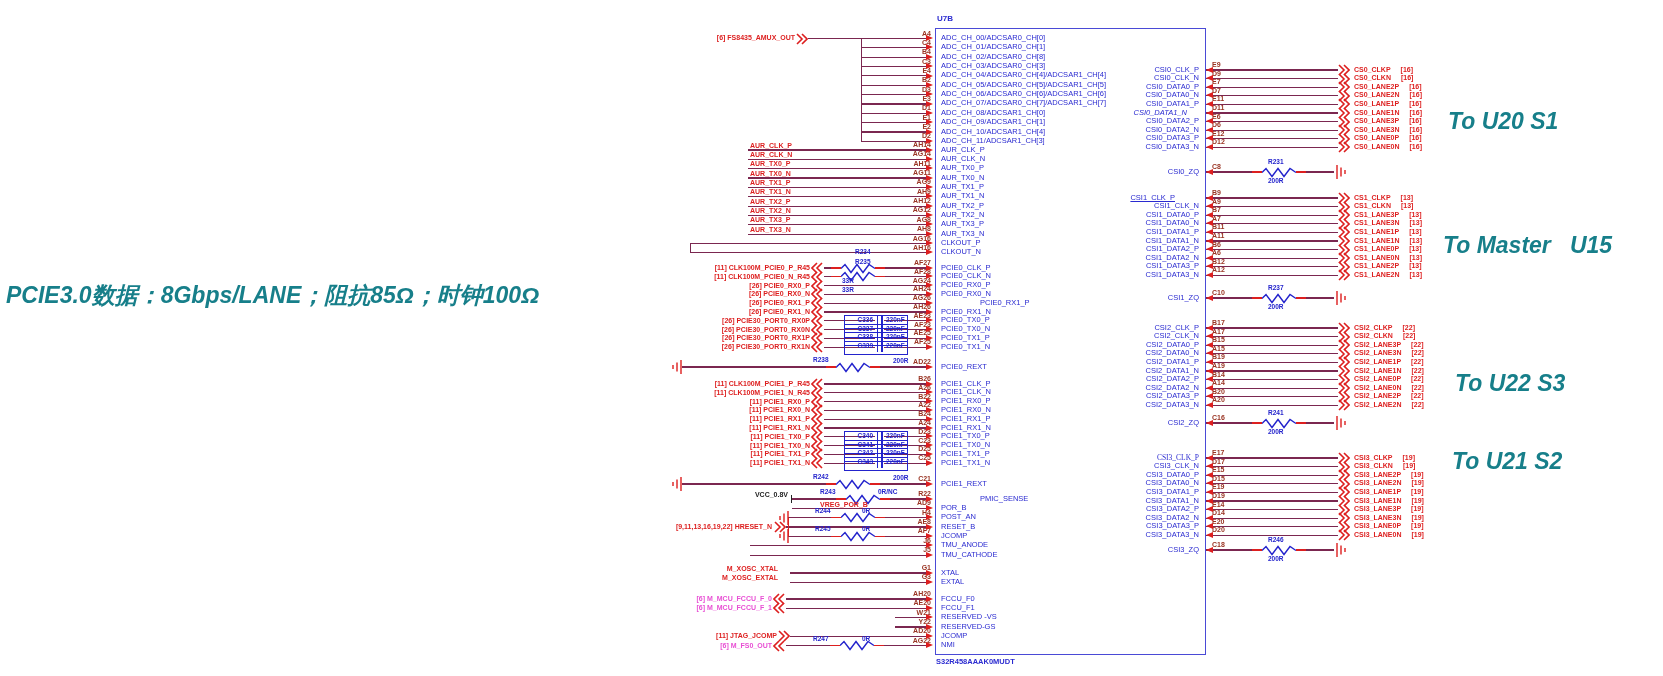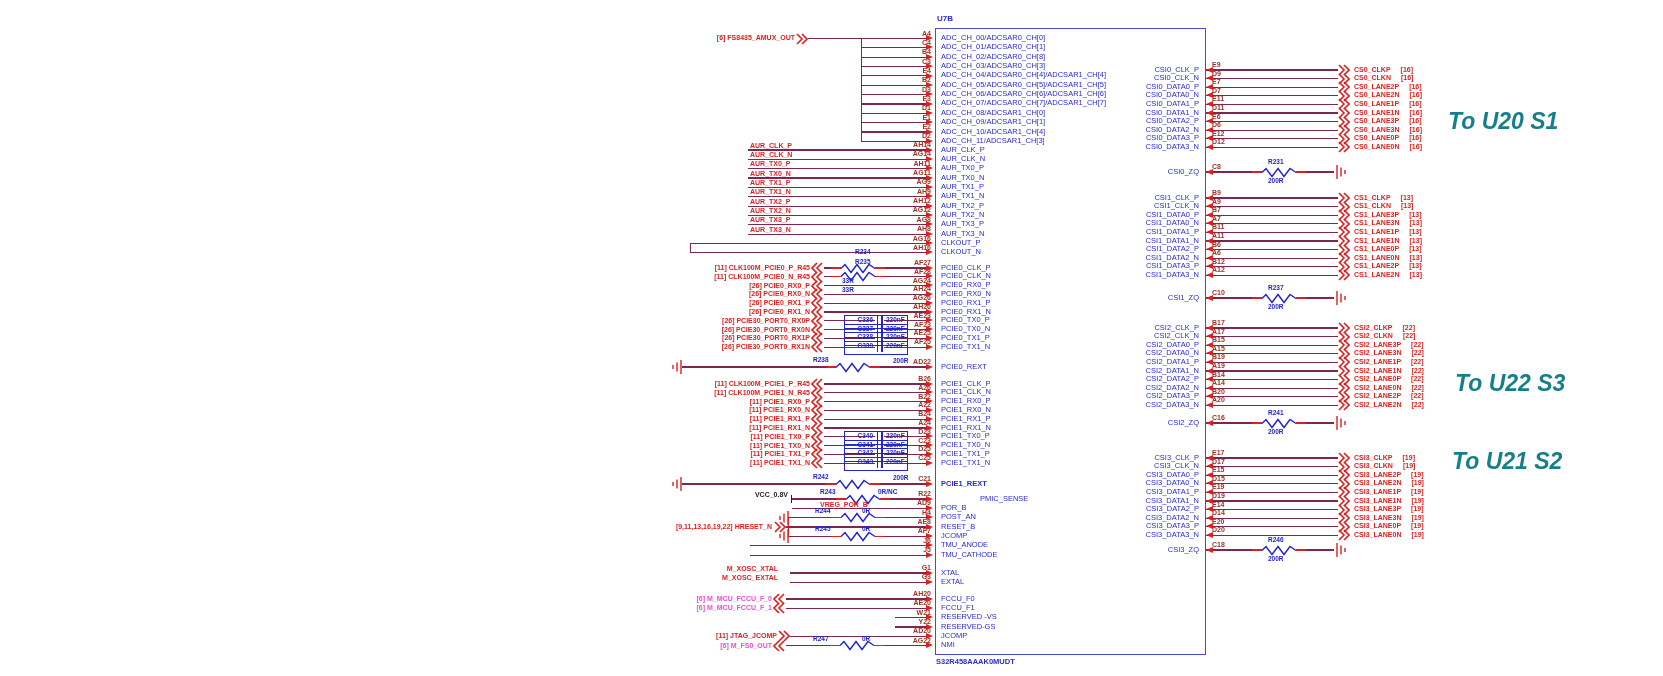--- a/index.html
+++ b/index.html
@@ -30,21 +30,23 @@
   .capbox{position:absolute;border:0.8px solid #2323cc;z-index:2;}
   .capbar{position:absolute;width:1.6px;background:#2323cc;z-index:3;}
 </style>
 </head>
 <body>
 
 <div id="schematic">
   <div id="chip"></div>
   <div class="chip-ref">U7B</div>
   <div class="chip-part">S32R458AAAK0MUDT</div>
+  <div class="note">PCIE3.0数据：8Gbps/LANE；阻抗85Ω；时钟100Ω</div>
   <div class="toLbl to1">To U20 S1</div>
+  <div class="toLbl to2">To Master   U15</div>
   <div class="toLbl to3">To U22 S3</div>
   <div class="toLbl to4">To U21 S2</div>
 <div class="t nl" style="right: 868px; top: 33.5px;">[6] FS8435_AMUX_OUT</div>
     <div class="t" style="left: 796px; top: 32.5px;">
       <svg xmlns="http://www.w3.org/2000/svg" width="12" height="12" style="display:block">
         <g fill="none" stroke="#dd1f1f" stroke-width="1.6">
           <polyline points="1,1 6,6 1,11"></polyline>
           <polyline points="6,1 11,6 6,11"></polyline>
         </g>
       </svg>
@@ -230,21 +232,21 @@
     <div class="t" style="left: 811px; top: 297.2px;">
       <svg xmlns="http://www.w3.org/2000/svg" width="12" height="12" style="display:block">
         <g fill="none" stroke="#dd1f1f" stroke-width="1.6">
           <polyline points="11,1 6,6 11,11"></polyline>
           <polyline points="6,1 1,6 6,11"></polyline>
         </g>
       </svg>
     </div>
     <div class="w" style="left: 824px; top: 302.6px; width: 104px; background: rgb(123, 39, 80);"></div>
     <div class="t pn" style="right: 732px; top: 294.2px;">AG26</div>
-    <div class="t pname" style="left: 941px; top: 298.7px;">PCIE0_RX1_P</div>
+    <div class="t pname" style="left: 980px; top: 298.7px;">PCIE0_RX1_P</div>
     <div class="arR" style="left: 926px; top: 299.8px;"></div>
     <div class="t nl" style="right: 853px; top: 308px;">[26] PCIE0_RX1_N</div>
     <div class="t" style="left: 811px; top: 306px;">
       <svg xmlns="http://www.w3.org/2000/svg" width="12" height="12" style="display:block">
         <g fill="none" stroke="#dd1f1f" stroke-width="1.6">
           <polyline points="11,1 6,6 11,11"></polyline>
           <polyline points="6,1 1,6 6,11"></polyline>
         </g>
       </svg>
     </div>
@@ -515,21 +517,21 @@
       <svg xmlns="http://www.w3.org/2000/svg" width="34" height="11" style="display:block">
         <polyline points="0,5.5 4,1.5 10,9.5 16,1.5 22,9.5 28,1.5 34,5.5" fill="none" stroke="#2323cc" stroke-width="1.4"></polyline>
       </svg>
     </div>
     <div class="w" style="left: 826px; top: 483.4px; width: 10px; background: rgb(221, 31, 31);"></div>
     <div class="w" style="left: 870px; top: 483.4px; width: 10px; background: rgb(221, 31, 31);"></div>
     <div class="w" style="left: 880px; top: 483.4px; width: 48px; background: rgb(123, 39, 80);"></div>
     <div class="t cl" style="left: 813px; top: 474px;">R242</div>
     <div class="t cl" style="left: 893px; top: 475px;">200R</div>
     <div class="t pn" style="right: 732px; top: 475px;">C21</div>
-    <div class="t pname" style="left: 941px; top: 479.5px; font-weight: bold;">PCIE1_REXT</div>
+    <div class="t pname" style="left: 941px; top: 479.5px;">PCIE1_REXT</div>
     <div class="arR" style="left: 926px; top: 480.6px;"></div>
     <div class="t blk" style="right: 875px; top: 491px;">VCC_0.8V</div>
     <div class="vw" style="left: 790.5px; top: 495px; height: 8px; background: rgb(34, 34, 34);"></div>
     <div class="w" style="left: 792px; top: 498.4px; width: 44px; background: rgb(123, 39, 80);"></div>
     <div class="t" style="left: 846px; top: 493.5px;">
       <svg xmlns="http://www.w3.org/2000/svg" width="34" height="11" style="display:block">
         <polyline points="0,5.5 4,1.5 10,9.5 16,1.5 22,9.5 28,1.5 34,5.5" fill="none" stroke="#2323cc" stroke-width="1.4"></polyline>
       </svg>
     </div>
     <div class="w" style="left: 836px; top: 498.4px; width: 10px; background: rgb(221, 31, 31);"></div>
@@ -744,21 +746,21 @@
     <div class="t" style="left: 1338px; top: 98.4px;">
       <svg xmlns="http://www.w3.org/2000/svg" width="12" height="12" style="display:block">
         <g fill="none" stroke="#dd1f1f" stroke-width="1.6">
           <polyline points="1,1 6,6 1,11"></polyline>
           <polyline points="6,1 11,6 6,11"></polyline>
         </g>
       </svg>
     </div>
     <div class="t nl" style="left: 1354px; top: 99.9px;"><span>CS0_LANE1P</span><span style="margin-left: 10px;">[16]</span></div>
     <div class="t pn" style="left: 1212px; top: 104px;">D11</div>
-    <div class="t pname" style="right: 464px; top: 108.5px;">CSI0_DATA1_N</div>
+    <div class="t pname" style="right: 476px; top: 108.5px; font-style: italic;">CSI0_DATA1_N</div>
     <div class="arL" style="left: 1206px; top: 109.6px;"></div>
     <div class="w" style="left: 1206px; top: 112.4px; width: 132px; background: rgb(123, 39, 80);"></div>
     <div class="t" style="left: 1338px; top: 107px;">
       <svg xmlns="http://www.w3.org/2000/svg" width="12" height="12" style="display:block">
         <g fill="none" stroke="#dd1f1f" stroke-width="1.6">
           <polyline points="1,1 6,6 1,11"></polyline>
           <polyline points="6,1 11,6 6,11"></polyline>
         </g>
       </svg>
     </div>
@@ -828,21 +830,21 @@
     <div class="w" style="left: 1296px; top: 171.4px; width: 10px; background: rgb(221, 31, 31);"></div>
     <div class="w" style="left: 1306px; top: 171.4px; width: 28px; background: rgb(123, 39, 80);"></div>
     <div class="t" style="left: 1336px; top: 165px;">
       <svg xmlns="http://www.w3.org/2000/svg" width="10" height="14" style="display:block">
         <path d="M1,0 V14 M5,2.5 V11.5 M9,5 V9" stroke="#dd1f1f" stroke-width="1.4" fill="none"></path>
       </svg>
     </div>
     <div class="t cl" style="left: 1268px; top: 159px;">R231</div>
     <div class="t cl" style="left: 1268px; top: 178px;">200R</div>
     <div class="t pn" style="left: 1212px; top: 189px;">B9</div>
-    <div class="t pname" style="right: 464px; top: 193.5px;">CSI1_CLK_P</div>
+    <div class="t pname" style="right: 488px; top: 193.5px; text-decoration: underline;">CSI1_CLK_P</div>
     <div class="arL" style="left: 1206px; top: 194.6px;"></div>
     <div class="w" style="left: 1206px; top: 197.4px; width: 132px; background: rgb(123, 39, 80);"></div>
     <div class="t" style="left: 1338px; top: 192px;">
       <svg xmlns="http://www.w3.org/2000/svg" width="12" height="12" style="display:block">
         <g fill="none" stroke="#dd1f1f" stroke-width="1.6">
           <polyline points="1,1 6,6 1,11"></polyline>
           <polyline points="6,1 11,6 6,11"></polyline>
         </g>
       </svg>
     </div>
@@ -1126,21 +1128,21 @@
     <div class="w" style="left: 1296px; top: 422.4px; width: 10px; background: rgb(221, 31, 31);"></div>
     <div class="w" style="left: 1306px; top: 422.4px; width: 28px; background: rgb(123, 39, 80);"></div>
     <div class="t" style="left: 1336px; top: 416px;">
       <svg xmlns="http://www.w3.org/2000/svg" width="10" height="14" style="display:block">
         <path d="M1,0 V14 M5,2.5 V11.5 M9,5 V9" stroke="#dd1f1f" stroke-width="1.4" fill="none"></path>
       </svg>
     </div>
     <div class="t cl" style="left: 1268px; top: 410px;">R241</div>
     <div class="t cl" style="left: 1268px; top: 429px;">200R</div>
     <div class="t pn" style="left: 1212px; top: 449px;">E17</div>
-    <div class="t pname" style="right: 464px; top: 453.5px;">CSI3_CLK_P</div>
+    <div class="t pname" style="right: 464px; top: 453.5px; font-family: Liberation Serif, serif;">CSI3_CLK_P</div>
     <div class="arL" style="left: 1206px; top: 454.6px;"></div>
     <div class="w" style="left: 1206px; top: 457.4px; width: 132px; background: rgb(123, 39, 80);"></div>
     <div class="t" style="left: 1338px; top: 452px;">
       <svg xmlns="http://www.w3.org/2000/svg" width="12" height="12" style="display:block">
         <g fill="none" stroke="#dd1f1f" stroke-width="1.6">
           <polyline points="1,1 6,6 1,11"></polyline>
           <polyline points="6,1 11,6 6,11"></polyline>
         </g>
       </svg>
     </div>

